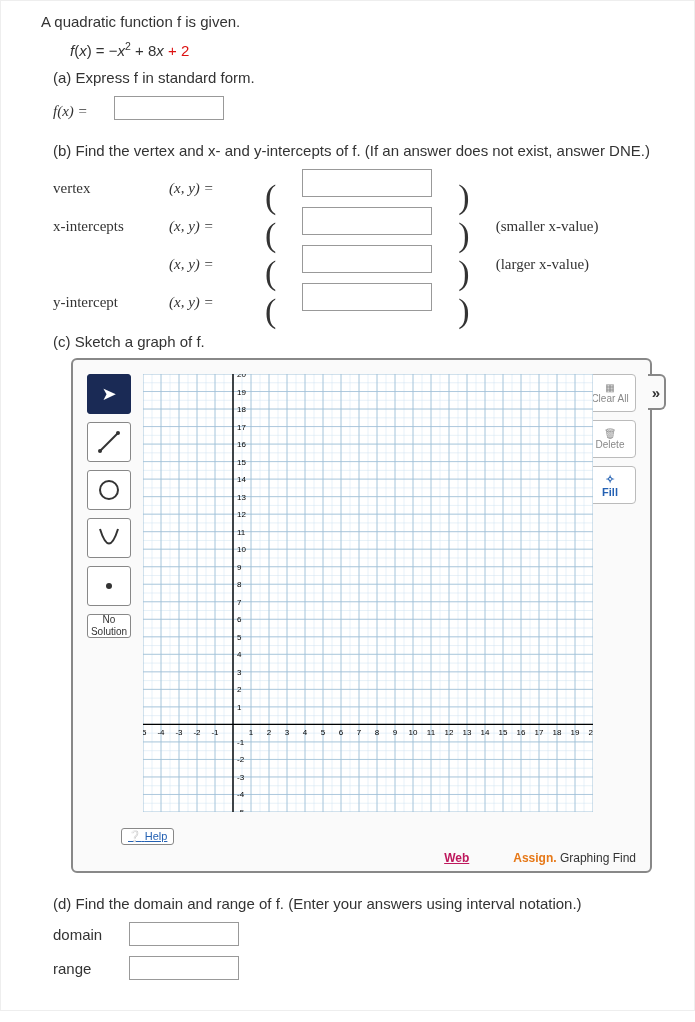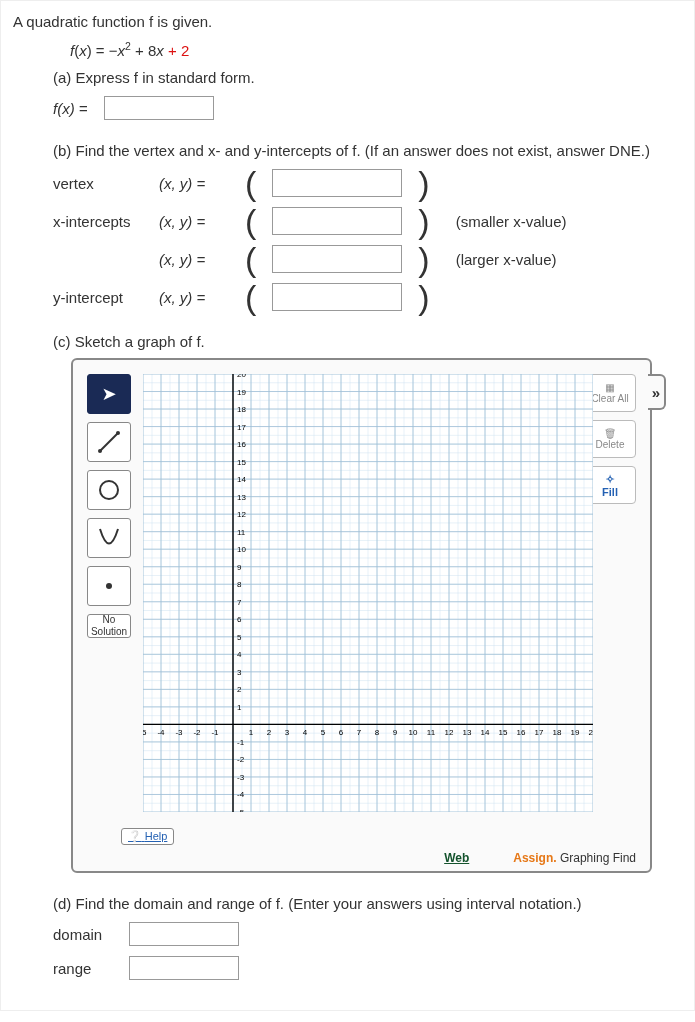--- a/index.html
+++ b/index.html
@@ -5,38 +5,38 @@
   * { box-sizing: border-box; margin: 0; padding: 0; }
   body {
     font-family: Arial, Helvetica, sans-serif;
     font-size: 15px;
     color: #333;
     background: #fff;
     width: 695px;
     padding: 12px 12px 20px 12px;
     border: 1px solid #eee;
   }
-  .line { margin-bottom: 10px; }
+  .line { margin-bottom: 10px; margin-left: 28px; }
   .indent { margin-left: 57px; }
   .f-italic { font-style: italic; }
   .red { color: #d11; }
   .sup { vertical-align: super; font-size: 0.7em; }
   .input-box {
     display: inline-block;
     border: 1px solid #999;
     height: 24px;
     width: 110px;
     vertical-align: middle;
     background: #fff;
   }
-  .row { display: flex; align-items: center; gap: 16px; margin: 10px 0 10px 40px; }
+  .row { display: flex; align-items: flex-end; gap: 26px; margin: 10px 0 10px 40px; font-family: Liberation Serif, serif; }
   .lbl { width: 90px; }
   .xy { width: 70px; font-style: italic; }
   .paren { font-size: 34px; font-weight: 300; line-height: 0; vertical-align: middle; color:#333;}
-  .hint { margin-left: 10px; }
+  .hint { margin-left: 0; }
   .sect { margin: 22px 0 8px 40px; }
 
   
   .graph-outer {
     margin: 6px 30px 10px 58px;
     border: 2px solid #888;
     border-radius: 6px;
     padding: 14px 14px 6px 14px;
     background: #fafafa;
     position: relative;
@@ -70,21 +70,21 @@
     font-size:10px; background:#fff; color:#888;
   }
   .rbtn.fill { color:#2461b3; font-weight:bold; font-size:11px;}
   .expand-tab {
     position:absolute; right:-16px; top:14px;
     width:18px; height:36px; border:2px solid #888; border-left:none;
     border-radius:0 6px 6px 0; background:#fafafa;
     display:flex; align-items:center; justify-content:center; font-weight:bold;
   }
   .brand { text-align:right; font-size:12px; margin-top:6px; color:#333;}
-  .brand b { color:#14532d;text-decoration:underline; }
+  .brand b { color:#be185d;text-decoration:underline; }
   .brand .o { color:#e67817; font-weight:bold;padding-left:44px; }
   .dr-row { display:flex; align-items:center; gap:6px; margin:10px 0 10px 40px;}
   .dr-lbl { width:70px; }
 </style>
 </head>
 <body>
 
 <div class="line">A quadratic function f is given.</div>
 
 <div class="indent line">

